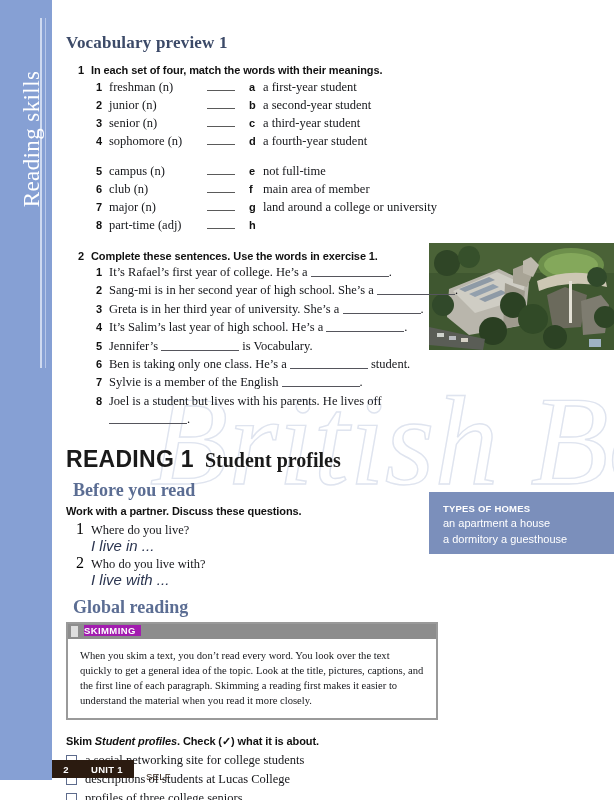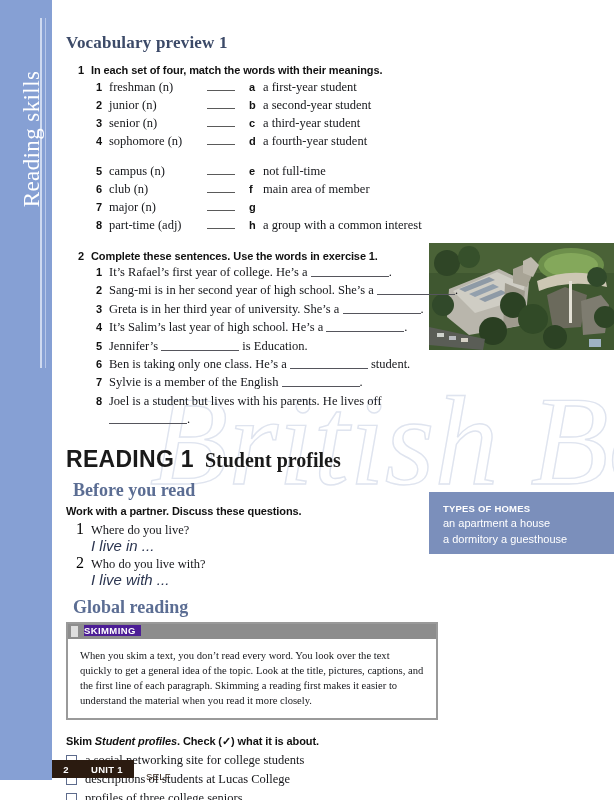--- a/index.html
+++ b/index.html
@@ -158,21 +158,21 @@
   #skim-bar{
     height:15px;background:#8d8d8d;position:relative;
   }
   #skim-bar .tab{
     position:absolute;left:3px;top:2px;width:7px;height:11px;background:#dedede;
   }
   #skim-bar .label{
     position:absolute;left:16px;top:1px;
     font-family:"Liberation Sans", sans-serif;
     font-weight:bold;font-size:9.5px;color:#ffffff;letter-spacing:.4px;
-    background:#4c1d95;padding:0 5px 0 0;
+    background:#a21caf;padding:0 5px 0 0;
   }
   #skim-bar .label::after{content:"";}
   #skim-body{
     padding:9px 12px 10px 12px;
     font-family:Liberation Serif, serif;
     font-size:10.6px;
     line-height:15px;
     color:#15161a;
   }
 
@@ -351,27 +351,27 @@
         <span class="word serif-item">club (n)</span>
         <span class="blank"></span>
         <span class="letter">f</span>
         <span class="meaning serif-item">main area of member</span>
       </div>
       <div class="match-row">
         <span class="mnum">7</span>
         <span class="word serif-item">major (n)</span>
         <span class="blank"></span>
         <span class="letter">g</span>
+        <span class="meaning serif-item">land around a college or university</span>
       </div>
       <div class="match-row">
         <span class="mnum">8</span>
         <span class="word serif-item">part-time (adj)</span>
         <span class="blank"></span>
         <span class="letter">h</span>
-        <span class="meaning serif-item">a group with a common interest</span>
       </div>
     </div>
 
   <div style="margin-top:14px;display:flex;">
     <span class="num" style="width:18px;text-align:right;padding-right:7px;">2</span>
     <span class="instr">Complete these sentences. Use the words in exercise 1.</span>
   </div>
 
   <div id="ex2-rows" style="padding-left:18px;">
       <div class="sent-row">
@@ -385,21 +385,21 @@
       <div class="sent-row">
         <span class="snum">3</span>
         <span class="stxt serif-item"><span>Greta is in her third year of university. She’s a </span><span class="fill" style="width: 78px;"></span><span>.</span></span>
       </div>
       <div class="sent-row">
         <span class="snum">4</span>
         <span class="stxt serif-item"><span>It’s Salim’s last year of high school. He’s a </span><span class="fill" style="width: 78px;"></span><span>.</span></span>
       </div>
       <div class="sent-row">
         <span class="snum">5</span>
-        <span class="stxt serif-item"><span>Jennifer’s </span><span class="fill" style="width: 78px;"></span><span> is Education.</span></span>
+        <span class="stxt serif-item"><span>Jennifer’s </span><span class="fill" style="width: 78px;"></span><span> is Vocabulary.</span></span>
       </div>
       <div class="sent-row">
         <span class="snum">6</span>
         <span class="stxt serif-item"><span>Ben is taking only one class. He’s a </span><span class="fill" style="width: 78px;"></span><span> student.</span></span>
       </div>
       <div class="sent-row">
         <span class="snum">7</span>
         <span class="stxt serif-item"><span>Sylvie is a member of the English </span><span class="fill" style="width: 78px;"></span><span>.</span></span>
       </div>
       <div class="sent-row">

